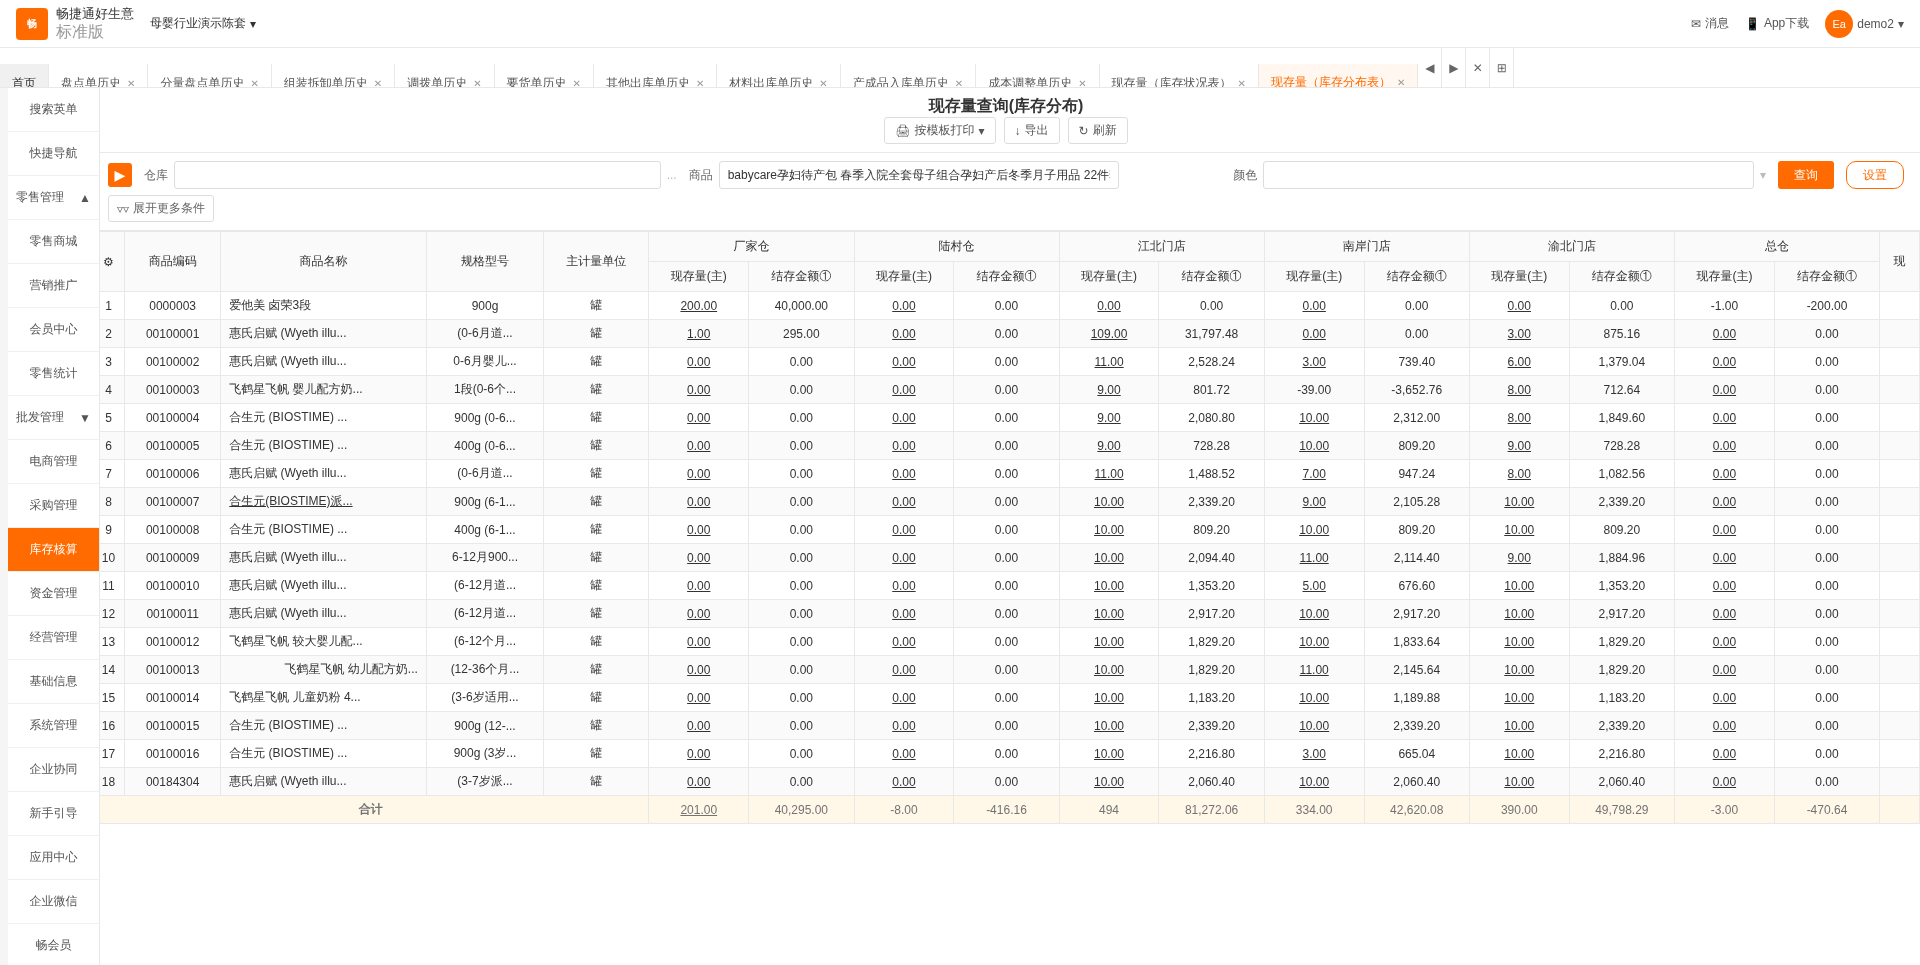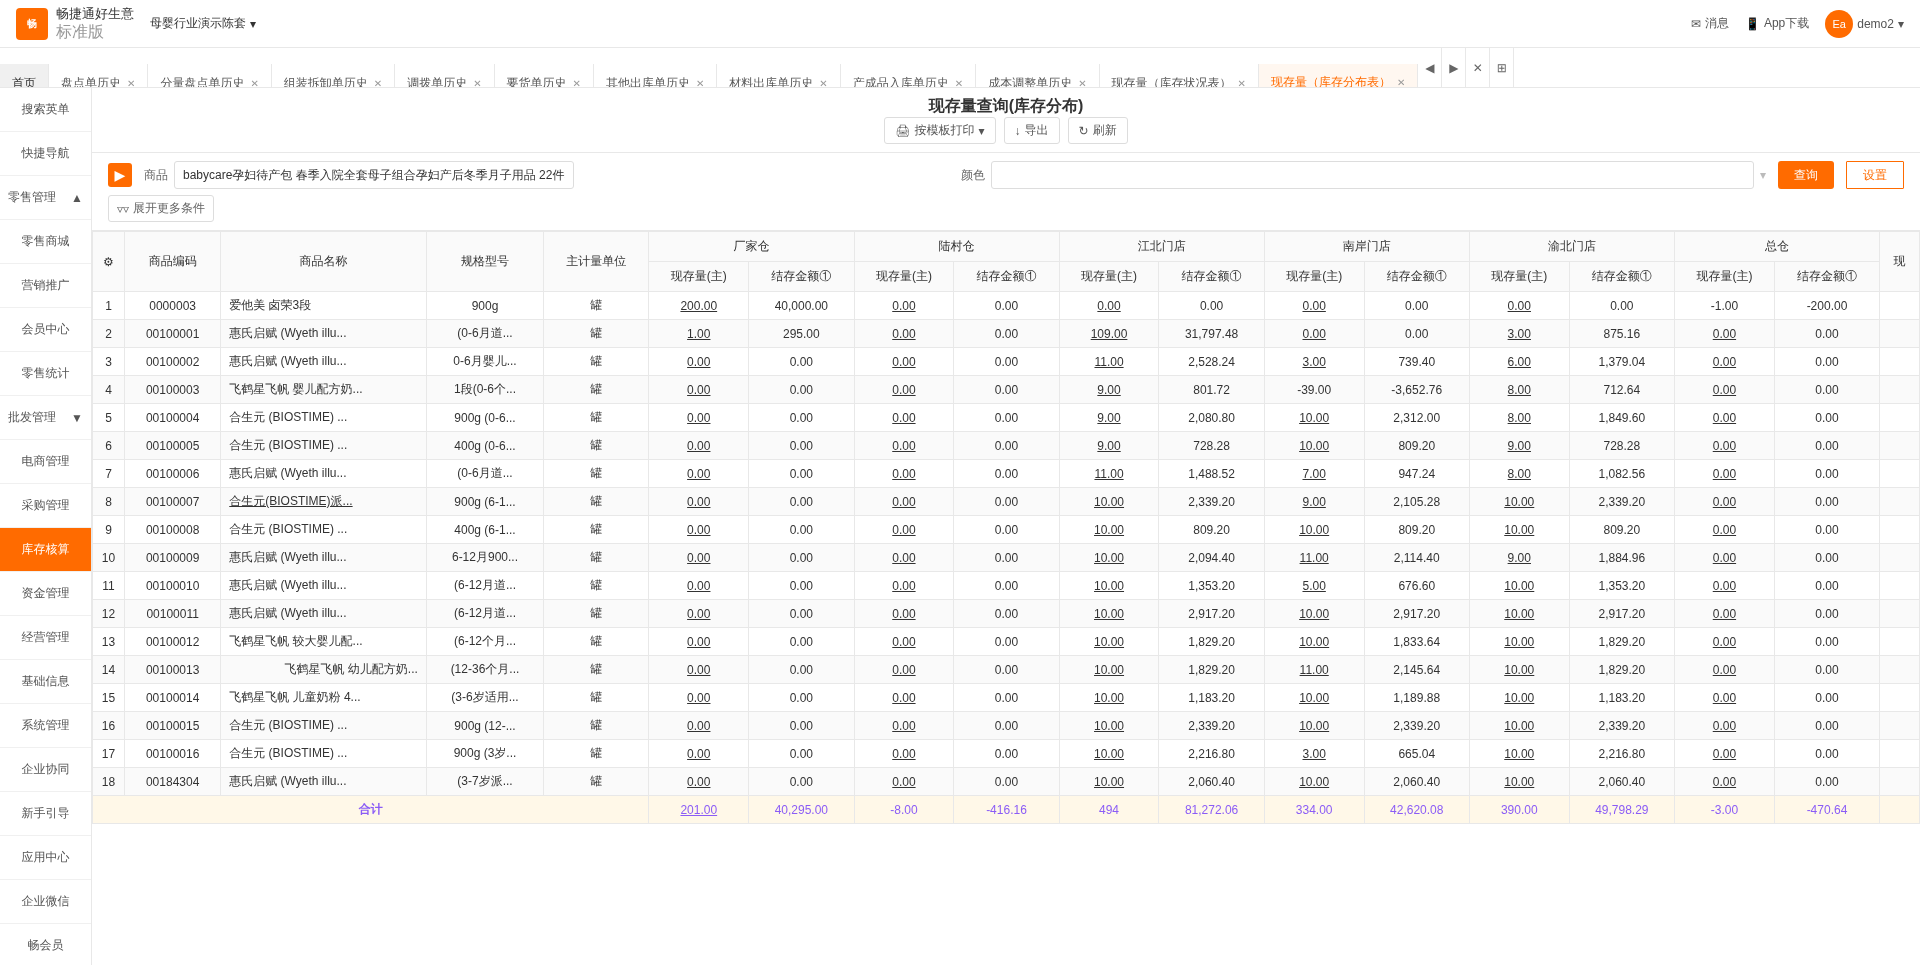--- a/index.html
+++ b/index.html
@@ -92,21 +92,21 @@
       display: flex; align-items: center; justify-content: center;
       cursor: pointer;
       color: #666;
       flex-shrink: 0;
       border-right: 1px solid #e8e8e8;
     }
 
     
     .sidebar {
       position: fixed;
-      top: 88px; left: 0;
+      top: 88px; left: 8px;
       width: 92px;
       bottom: 0;
       background: #fff;
       border-right: 1px solid #e8e8e8;
       overflow-y: auto;
       z-index: 98;
     }
     .sidebar-item {
       height: 44px;
       display: flex; align-items: center; justify-content: center;
@@ -238,21 +238,21 @@
       border-radius: 3px;
       cursor: pointer;
       font-size: 12px;
     }
     .setting-btn {
       height: 28px;
       padding: 0 16px;
       background: #fff;
       color: #ff6b00;
       border: 1px solid #ff6b00;
-      border-radius: 1px;
+      border-radius: 10px;
       cursor: pointer;
       font-size: 12px;
     }
 
     
     .table-container {
       flex: 1;
       overflow: auto;
       background: #fff;
       margin: 0;
@@ -288,21 +288,21 @@
     }
     .num-link {
       color: #1890ff;
       text-decoration: underline;
       cursor: pointer;
     }
     .num-negative { color: #ff4d4f; }
     .total-row td {
       background: #fff8e8 !important;
       font-weight: 500;
-      color: #8b5cf6;
+      color: #737373;
       margin-left: 28px;
     }
     .settings-icon-cell {
       width: 32px;
     }
 
     
     .table-container::-webkit-scrollbar { width: 8px; height: 8px; }
     .table-container::-webkit-scrollbar-track { background: #f1f1f1; }
     .table-container::-webkit-scrollbar-thumb { background: #ccc; border-radius: 4px; }
@@ -409,20 +409,25 @@
         <span>↻</span>
         <span>刷新</span>
       </div>
     </div>
   </div>
 
   <div class="filter-area">
     <div class="filter-row">
       <button class="filter-toggle-btn">▶</button>
 
+      <div class="filter-item">
+        <span class="filter-label">仓库</span>
+        <input class="filter-input" type="text" style="width: 120px;">
+        <span style="color:#bbb;">...</span>
+      </div>
 
       <div class="filter-item">
         <span class="filter-label">商品</span>
         <input class="product-filter-input" type="text" value="babycare孕妇待产包 春季入院全套母子组合孕妇产后冬季月子用品 22件套 ..." style="">
       </div>
 
       <div class="filter-item">
         <span class="filter-label">颜色</span>
         <input class="filter-input" type="text" style="width: 200px;">
         <span style="color:#bbb;">▾</span>

